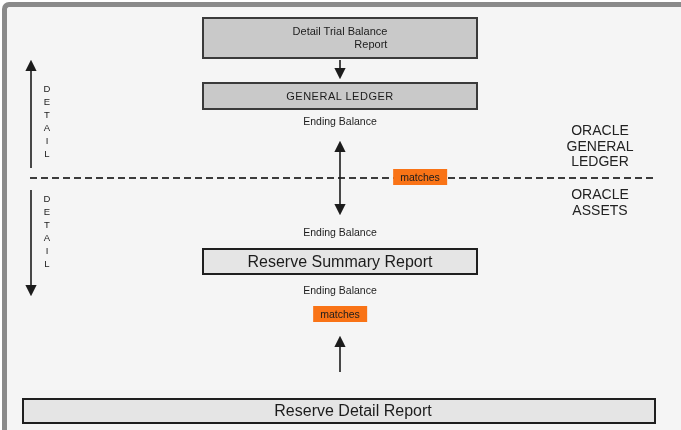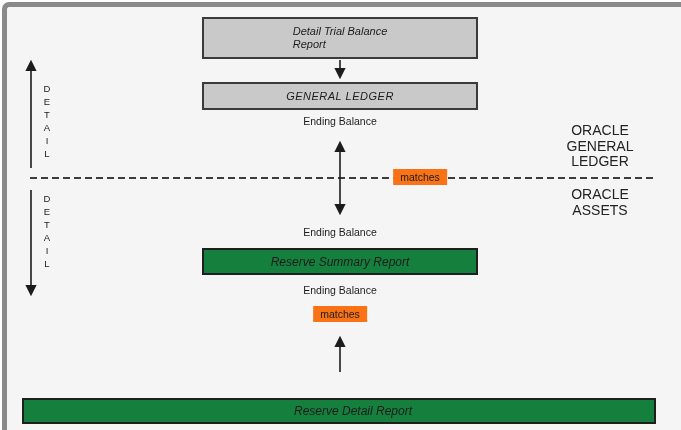--- a/index.html
+++ b/index.html
@@ -14,34 +14,33 @@
   .panel{
     position:absolute;left:2px;top:2px;right:0;bottom:0;
     background:#f5f5f5;
     border-top:5px solid #8a8a8a;
     border-left:5px solid #8a8a8a;
     border-top-left-radius:7px;
   }
   .box{
     position:absolute;
     display:flex;align-items:center;justify-content:center;
-    text-align:left;
+    text-align:right;
     box-sizing:border-box;
     white-space:pre-line;
-    font-style:italic;
   }
   .box.gray{
     background:#c9c9c9;
     border:2px solid #3a3a3a;
     font-size:11px;line-height:13px;
   }
   .box.white{
-    background:#15803d;
+    background:#e5e5e5;
     border:2px solid #1f1f1f;
-    font-size:12px;
+    font-size:16px;
   }
   .lbl{
     position:absolute;
     transform:translateX(-50%);
     font-size:10.5px;
     white-space:nowrap;
     color:#1c1c1c;
   }
   .lbl.badge{
     background:#f97316;

